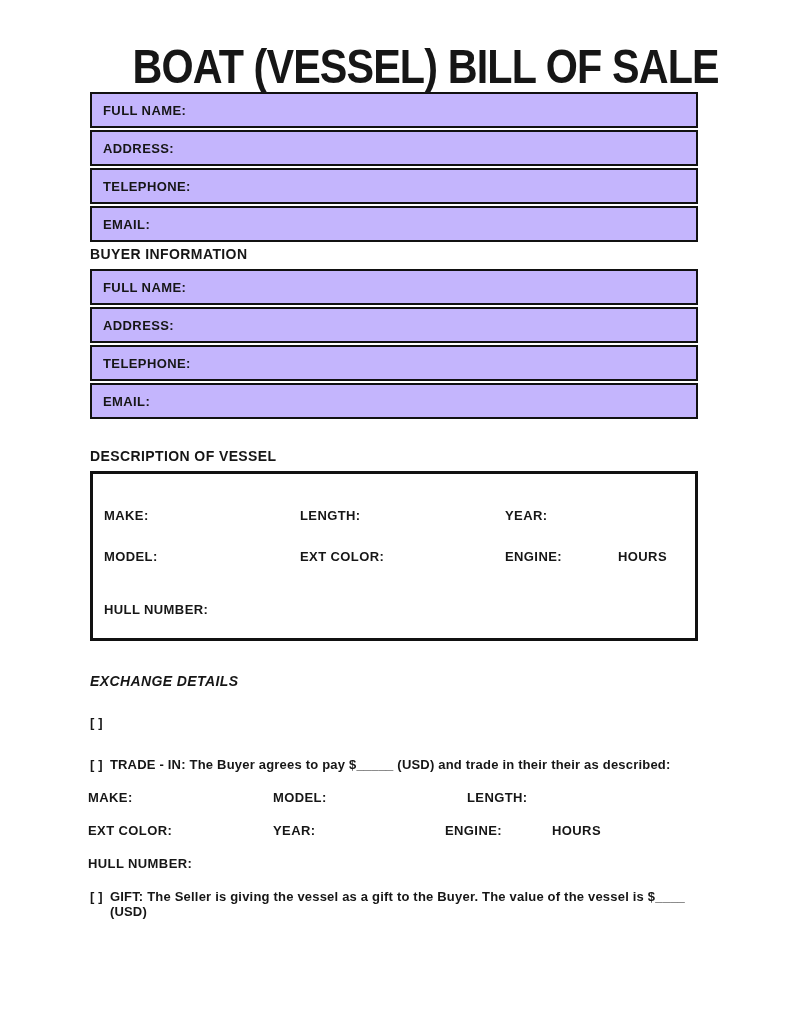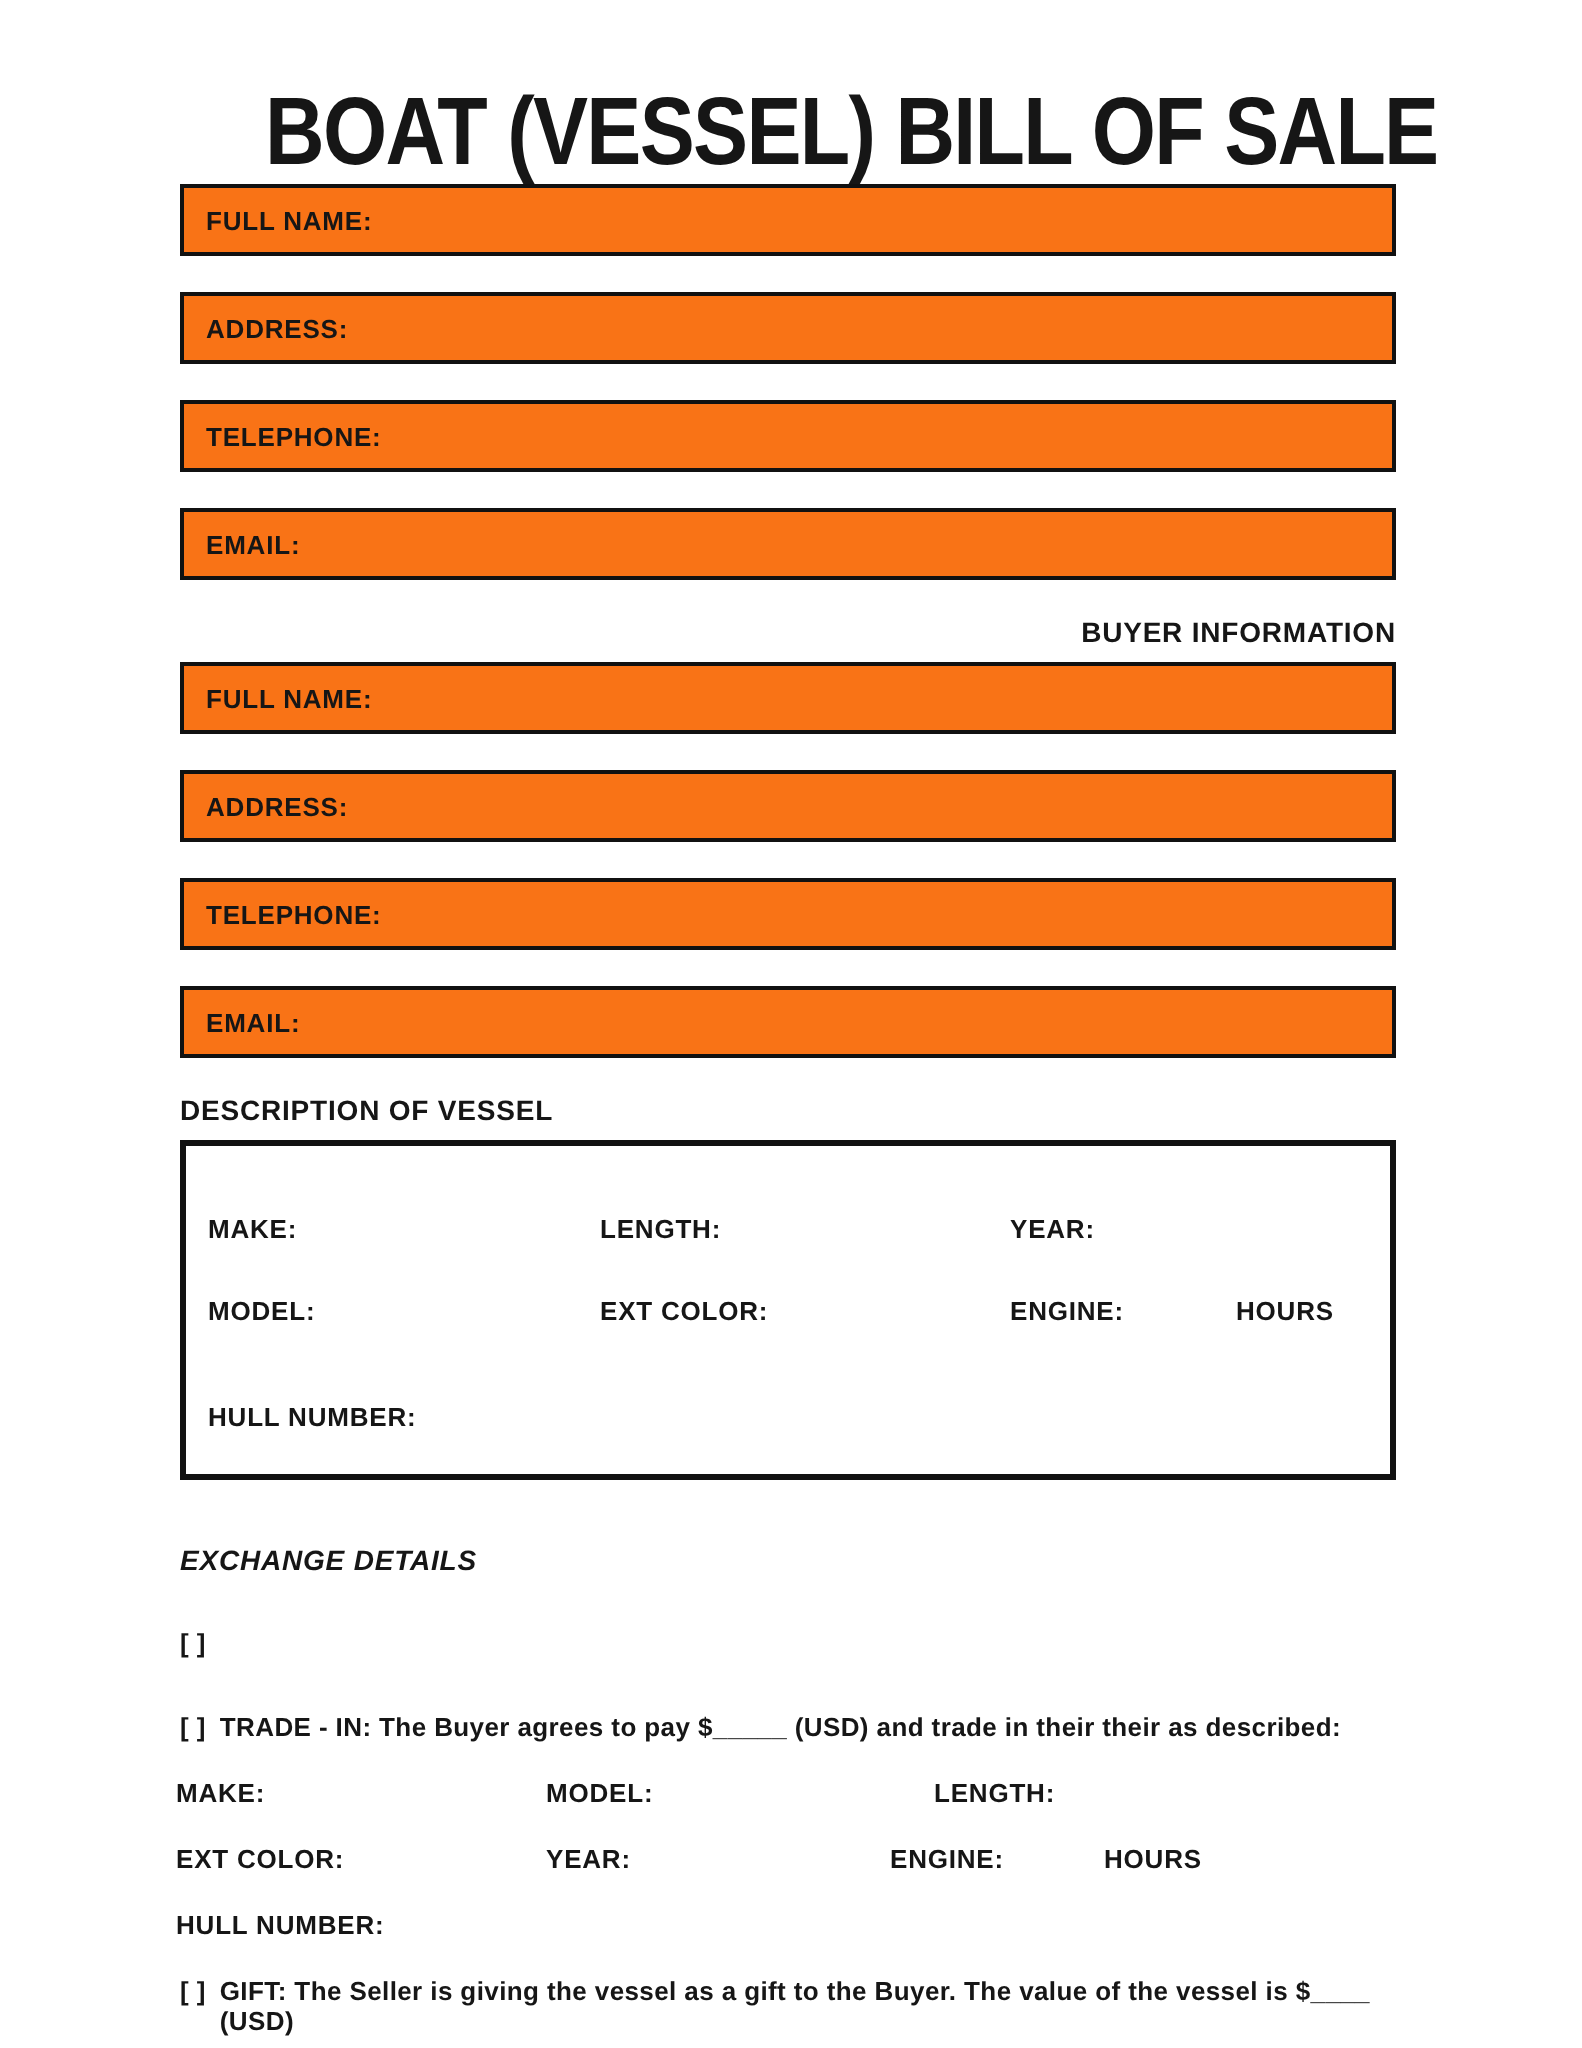--- a/index.html
+++ b/index.html
@@ -25,32 +25,32 @@
     transform: scaleX(0.86);
     transform-origin: center;
   }
   .sec-heading {
     font-size: 14px;
     font-weight: 800;
     letter-spacing: 0.4px;
     margin-bottom: 7px;
   }
   .sec-heading.seller { margin-top: 14px; }
-  .sec-heading.buyer { margin-top: 16px; text-align: right; }
-  .sec-heading.vessel { margin-top: 12px; }
+  .sec-heading.buyer { margin-top: 4px; }
+  .sec-heading.vessel { margin-top: 29px; }
   .sec-heading.exchange { margin-top: 32px; margin-bottom: 0; font-style: italic; }
 
   .field-row {
     border: 2.5px solid #111;
     height: 36px;
     display: flex;
     align-items: center;
     padding-left: 11px;
-    margin-bottom: 18px;
-    background: #f97316;
+    margin-bottom: 2px;
+    background: #c4b5fd;
   }
   .field-label, .cell-label {
     font-size: 13px;
     font-weight: 700;
     letter-spacing: 0.4px;
   }
 
   .vessel-box {
     border: 3px solid #111;
     height: 170px;

